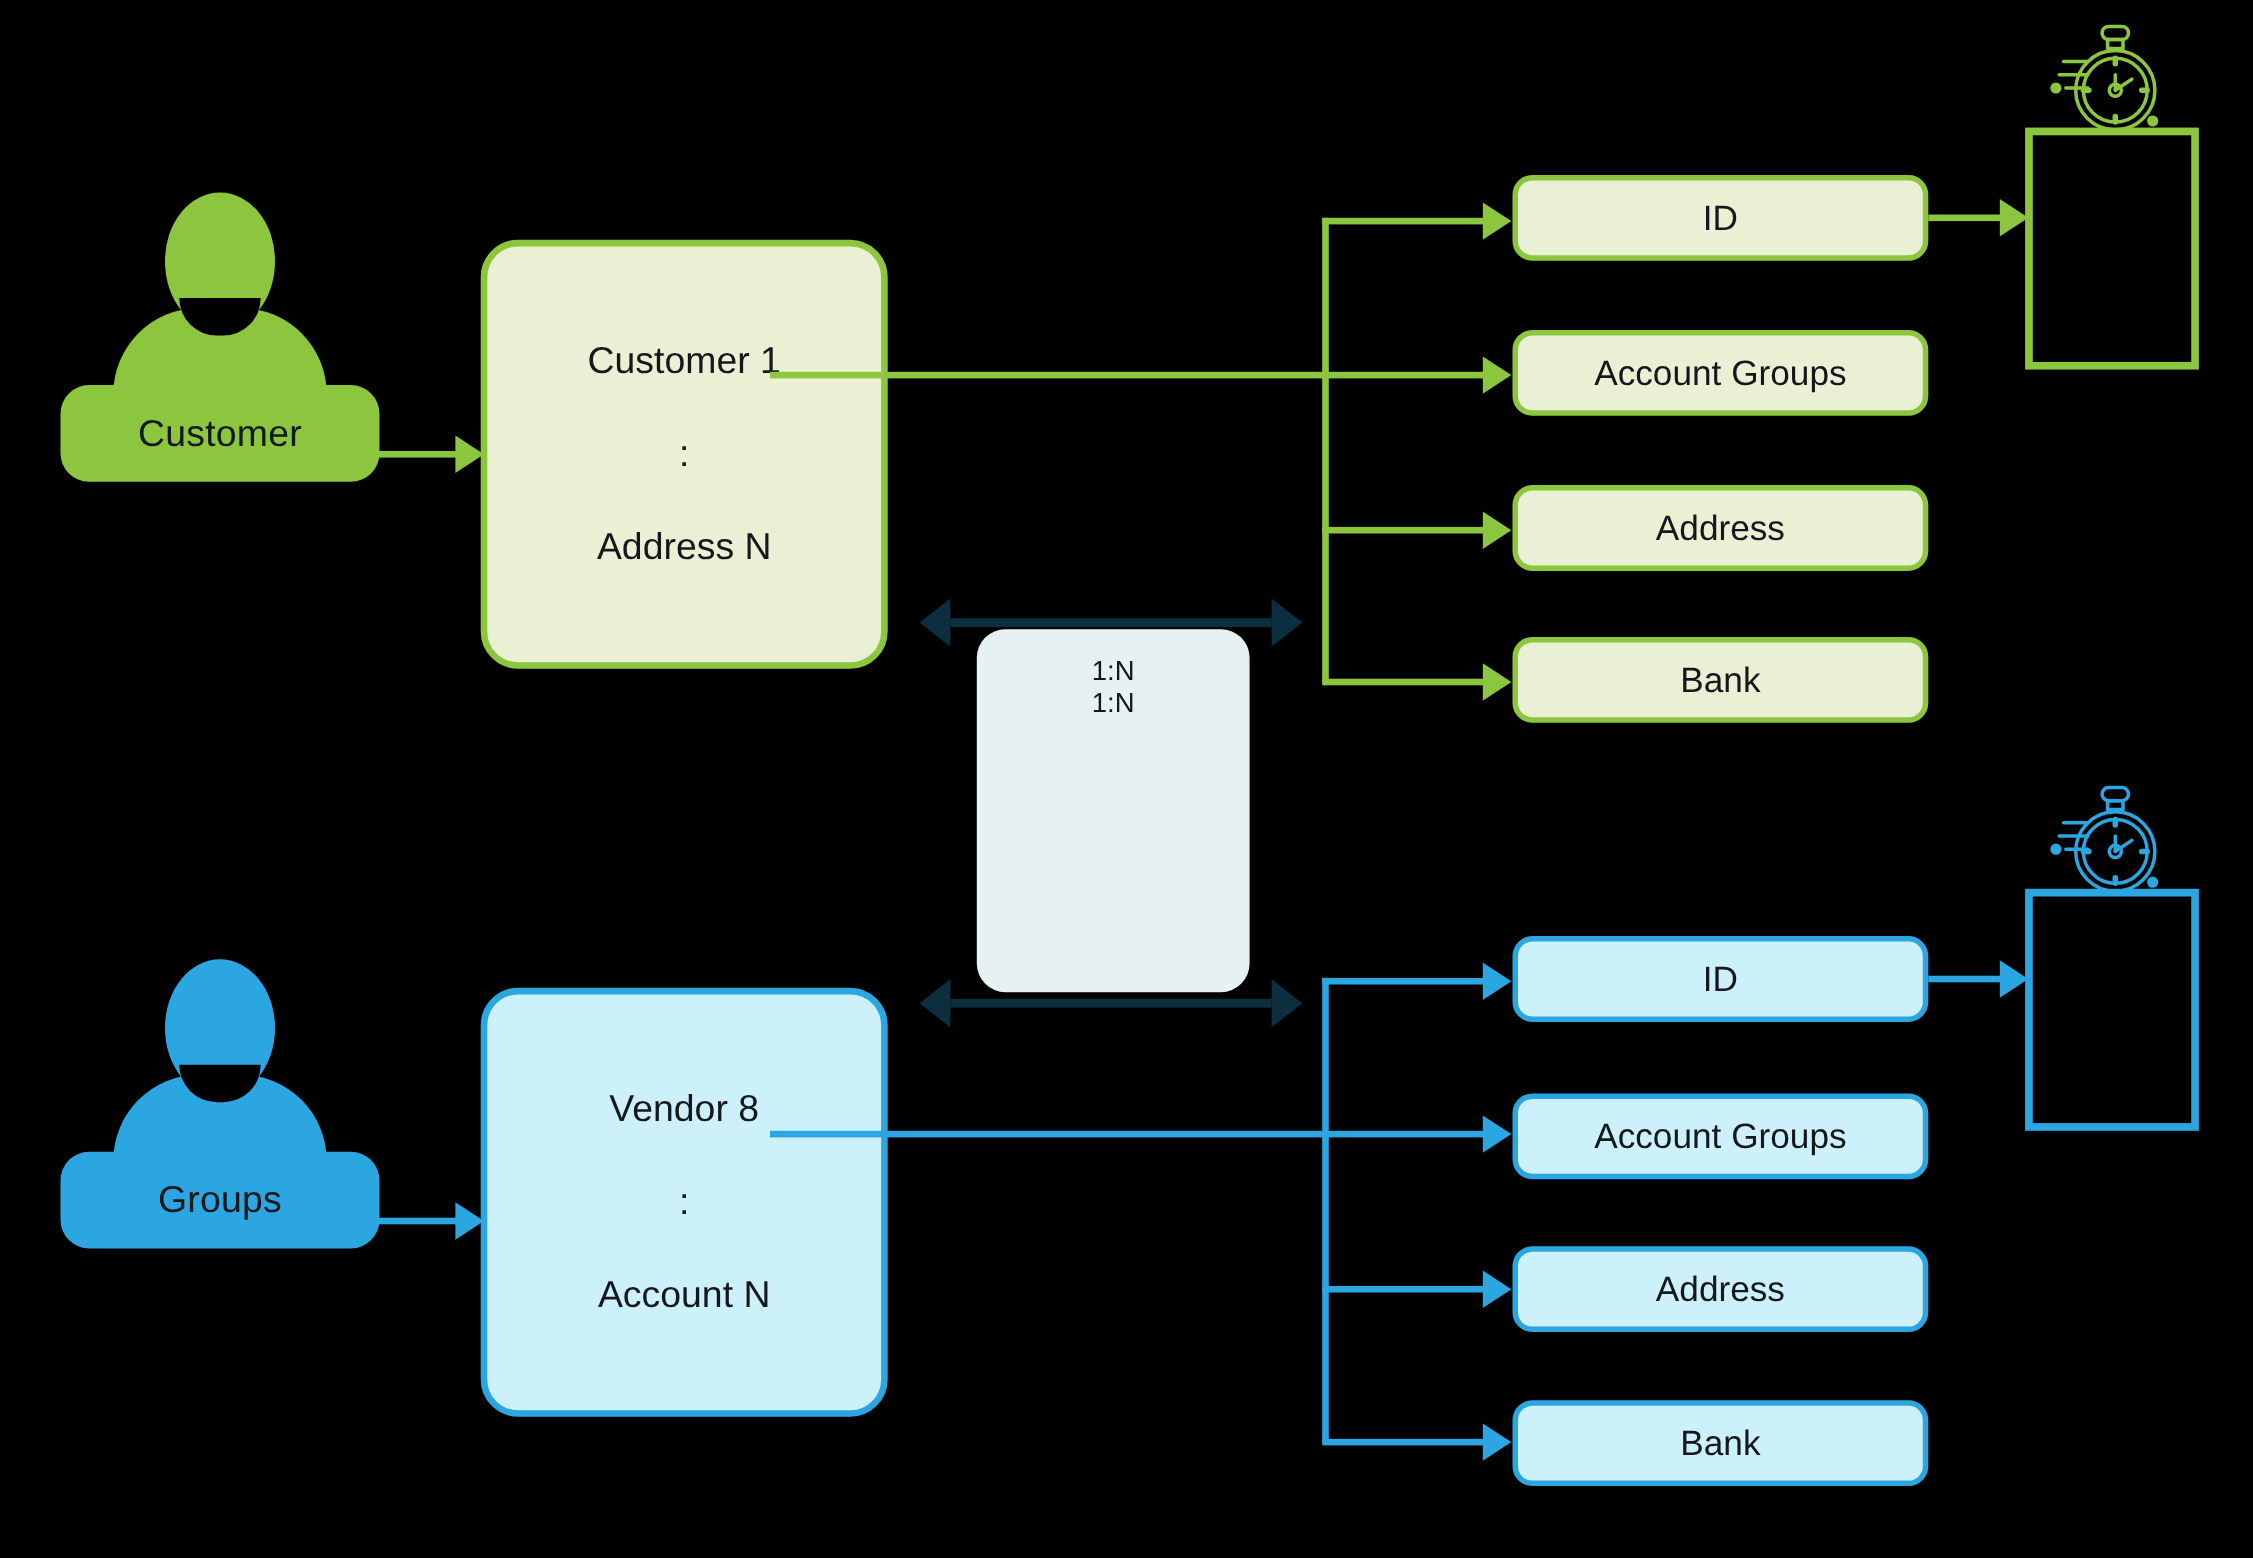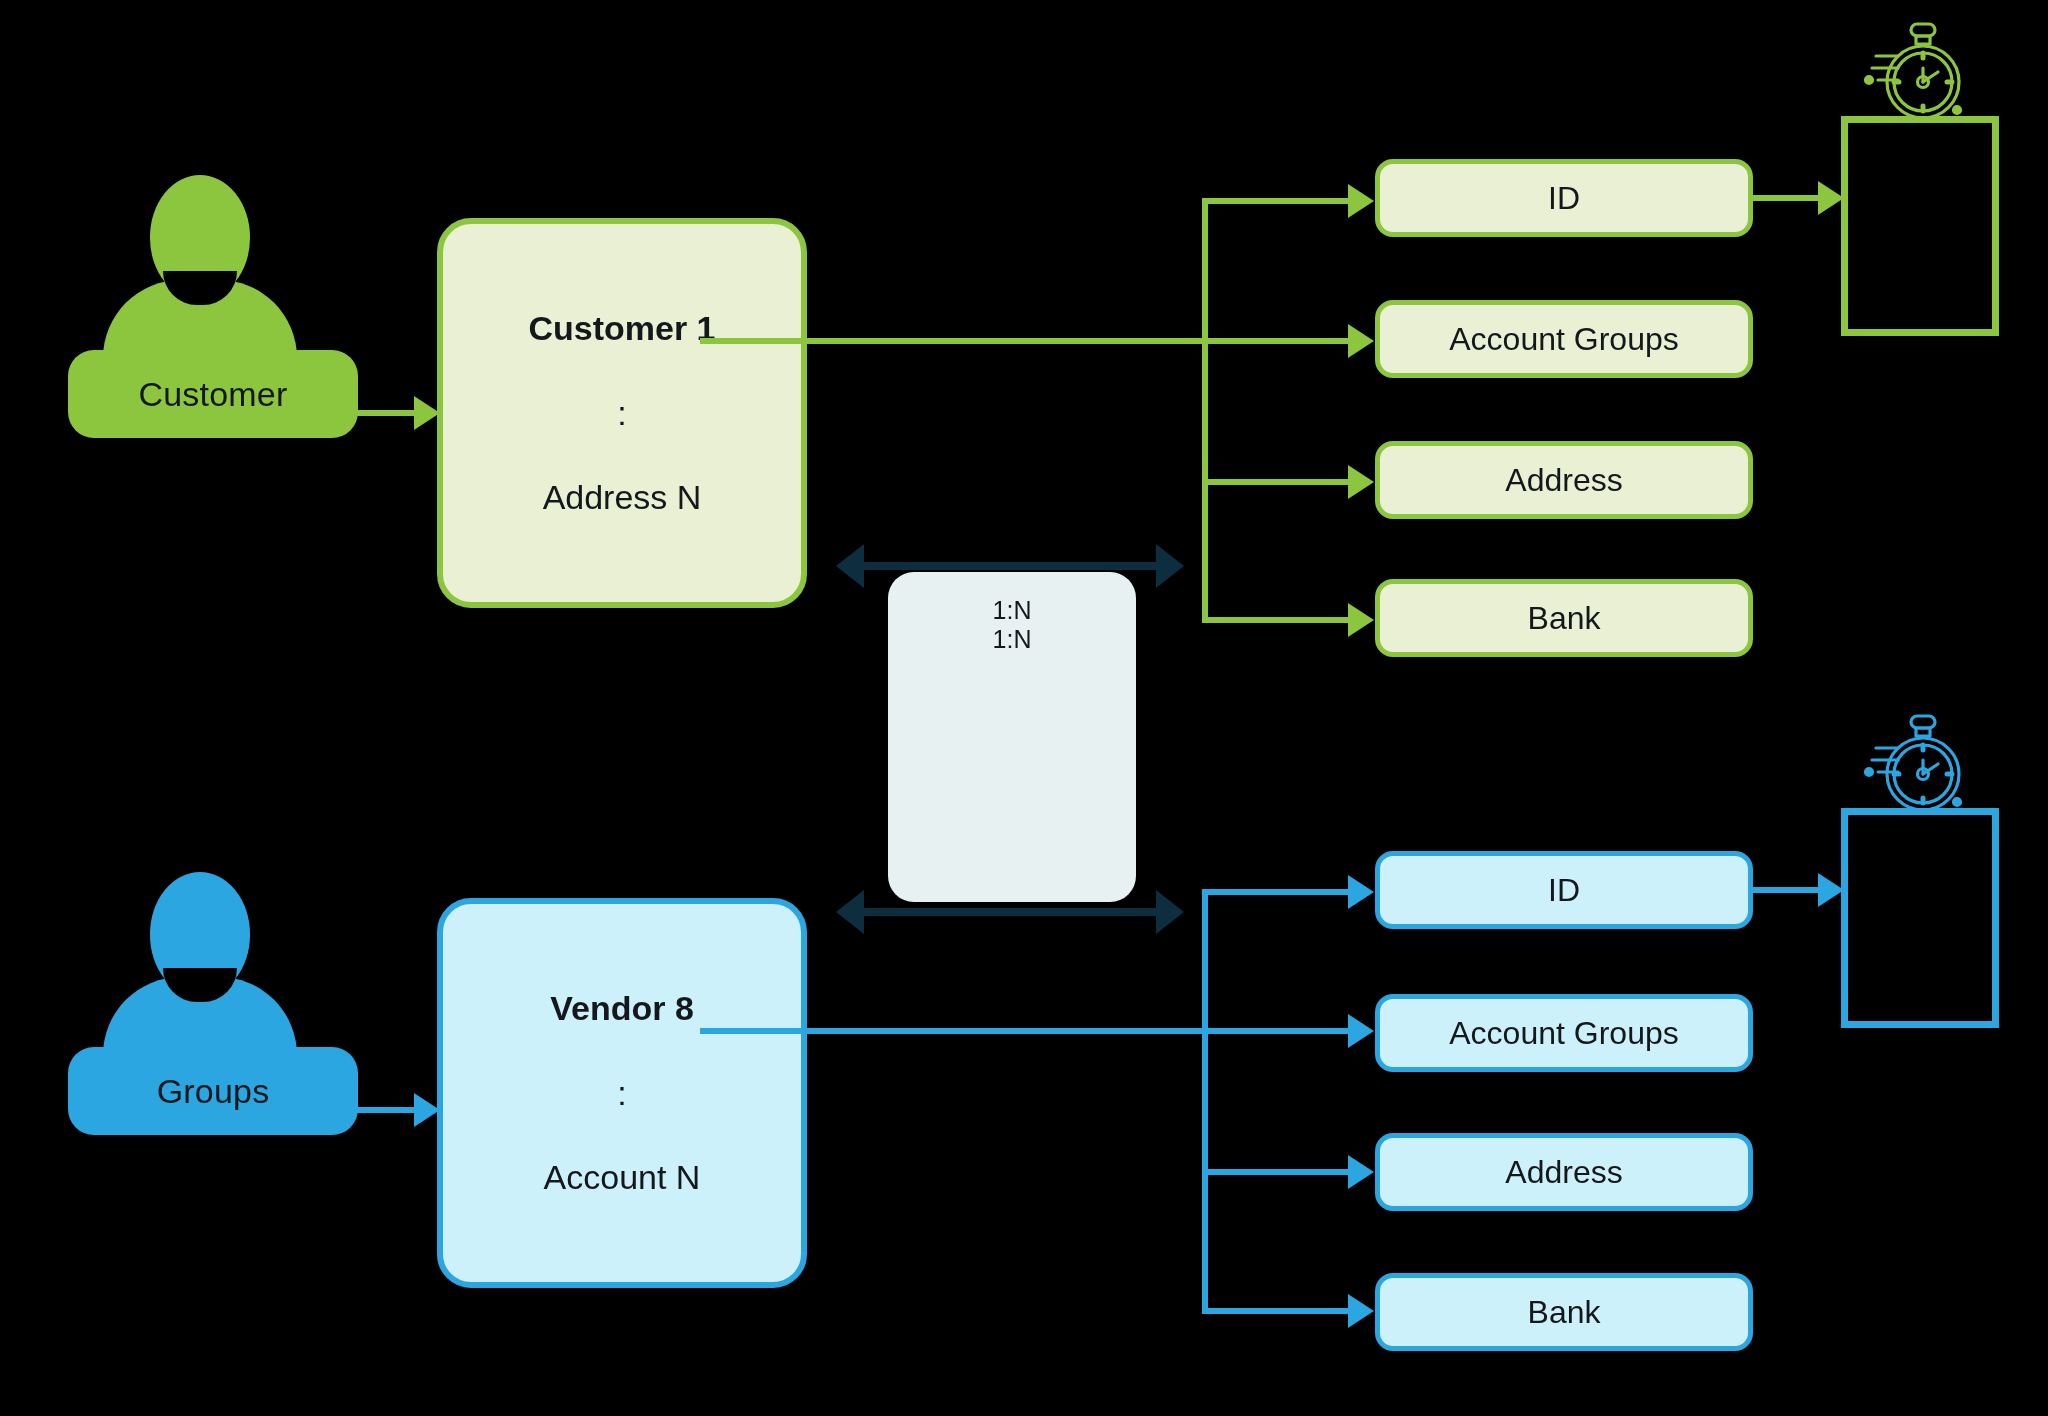--- a/index.html
+++ b/index.html
@@ -22,34 +22,34 @@
     position:absolute;left:48px;top:105px;width:194px;height:135px;
     border-radius:78px 78px 14px 14px;
   }
   .person .notch{
     position:absolute;left:108px;top:96px;width:74px;height:34px;
     border-radius:0 0 40px 40px;background:#000;
   }
   .person .labelbar{
     position:absolute;left:0;top:175px;width:290px;height:88px;
     border-radius:26px;display:flex;align-items:center;justify-content:center;
-    font-size:34px;color:#14181c;letter-spacing:.2px;margin-left:13px;
+    font-size:34px;color:#14181c;letter-spacing:.2px;
   }
   .person.green .head,.person.green .body,.person.green .labelbar{background:#8cc63f;}
   .person.blue  .head,.person.blue  .body,.person.blue  .labelbar{background:#2ba6e0;}
 
   
   .entity{
     position:absolute;width:370px;height:390px;border-radius:34px;
     box-sizing:border-box;border:6px solid #8cc63f;background:#e9f0d3;
     display:flex;flex-direction:column;align-items:center;justify-content:center;
     font-size:34px;color:#14181c;
   }
   .entity.blue{border-color:#2ba6e0;background:#cdf1fa;}
-  .entity .l1{margin-bottom:48px;font-weight:bold;}
+  .entity .l1{margin-bottom:48px;}
   .entity .dots{margin-bottom:48px;font-size:34px;line-height:1;}
   .entity .ln{}
 
   
   .attr{
     position:absolute;left:1375px;width:378px;height:78px;border-radius:18px;
     box-sizing:border-box;border:5px solid #8cc63f;background:#e9f0d3;
     display:flex;align-items:center;justify-content:center;
     font-size:32px;color:#14181c;
   }

